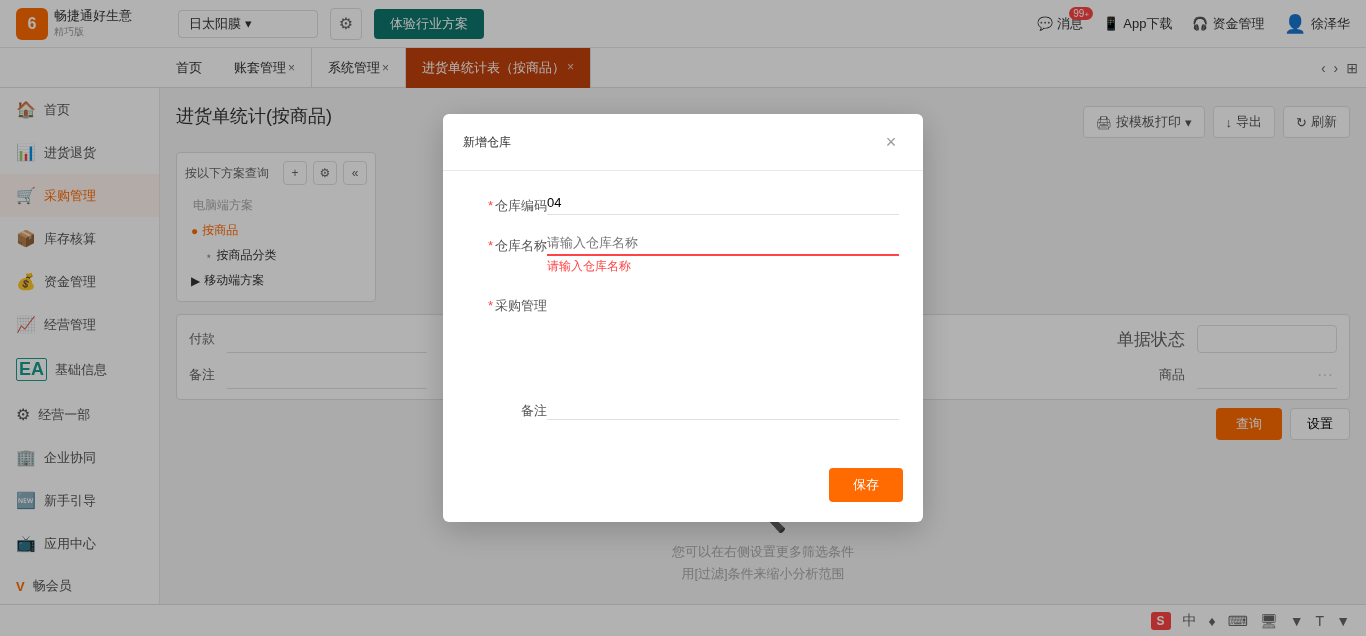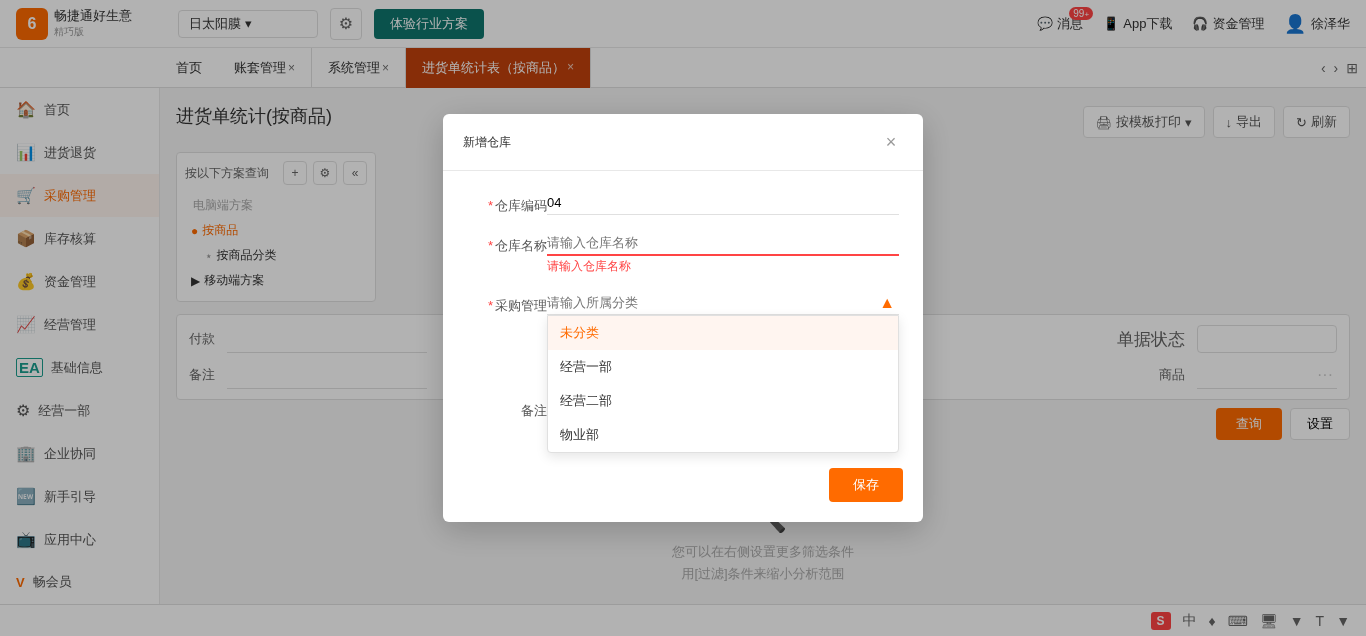--- a/index.html
+++ b/index.html
@@ -358,21 +358,21 @@
     </div>
     <div class="sidebar-item">
       <span class="icon">💰</span>
       <span>资金管理</span>
     </div>
     <div class="sidebar-item">
       <span class="icon">📈</span>
       <span>经营管理</span>
     </div>
     <div class="sidebar-item">
-      <span class="icon" style="font-size:15px;font-weight:bold;color:#1a9e8f;border:1px solid #1a9e8f;padding:0 2px;border-radius:2px;">EA</span>
+      <span class="icon" style="font-size:18px;font-weight:bold;color:#1a9e8f;border:1px solid #1a9e8f;padding:0 2px;border-radius:2px;">EA</span>
       <span>基础信息</span>
     </div>
     <div class="sidebar-item">
       <span class="icon">⚙</span>
       <span>经营一部</span>
     </div>
     <div class="sidebar-item">
       <span class="icon">🏢</span>
       <span>企业协同</span>
     </div>
@@ -507,31 +507,20 @@
         <div class="input-wrapper">
           <input class="form-input error" type="text" placeholder="请输入仓库名称" style="width: 100%; padding: 4px 0px; font-size: 13px; outline: none; border-top: none; border-right: none; border-left: none; border-image: initial; border-bottom: 2px solid rgb(255, 68, 68); background: transparent;">
           <div class="error-msg">请输入仓库名称</div>
         </div>
       </div>
 
       <div class="form-row" style="position:relative;">
         <div class="form-label">
           <span class="required">*</span><span>采购管理</span>
         </div>
-        <div class="dropdown-wrapper" style="position:relative;">
-          <input class="form-input" type="text" placeholder="请输入所属分类" style="width: 100%; padding: 4px 24px 4px 0px; font-size: 13px; outline: none; border-top: none; border-right: none; border-left: none; border-image: initial; border-bottom: 1px solid rgb(224, 224, 224); background: transparent;">
-          <span class="dropdown-arrow" style="position:absolute;right:4px;top:50%;transform:translateY(-50%);color:#ff6b00;font-size:16px;">▲</span>
-          
-          <div class="dropdown-list">
-            <div class="dropdown-option selected">未分类</div>
-            <div class="dropdown-option">经营一部</div>
-            <div class="dropdown-option">经营二部</div>
-            <div class="dropdown-option">物业部</div>
-          </div>
-        </div>
       </div>
 
       <div class="form-row" style="margin-top:80px;">
         <div class="form-label">备注</div>
         <div class="input-wrapper">
           <input class="form-input" type="text" style="width: 100%; padding: 4px 0px; font-size: 13px; outline: none; border-top: none; border-right: none; border-left: none; border-image: initial; border-bottom: 1px solid rgb(224, 224, 224); background: transparent;">
         </div>
       </div>
     </div>
     <div class="modal-footer">

